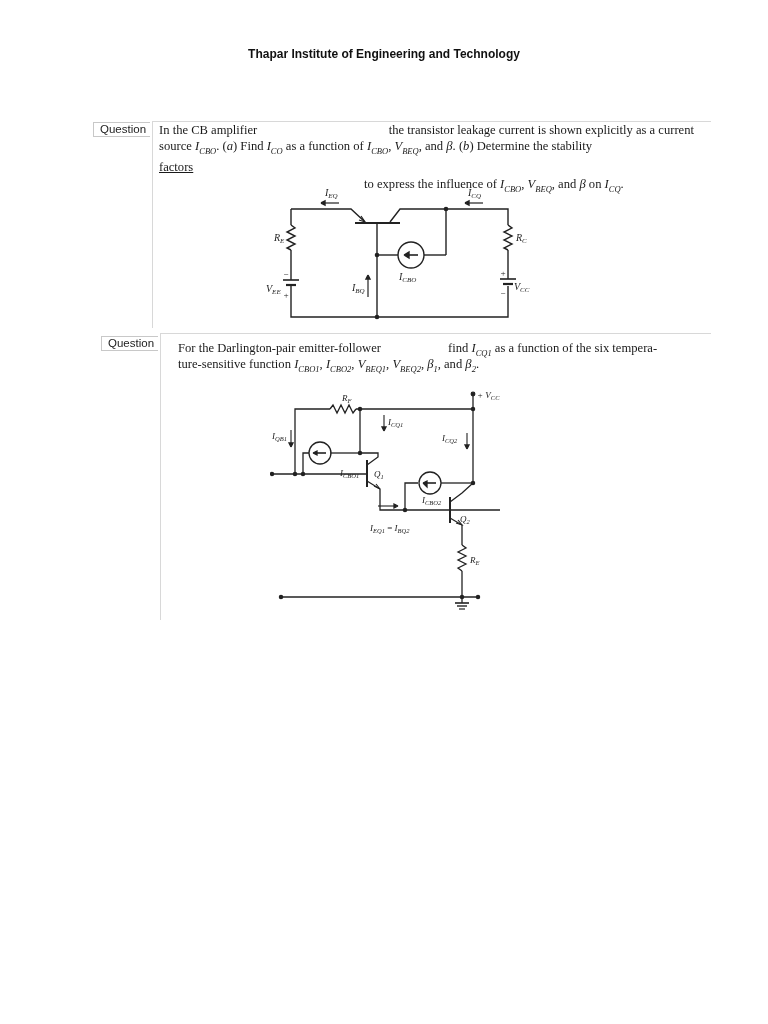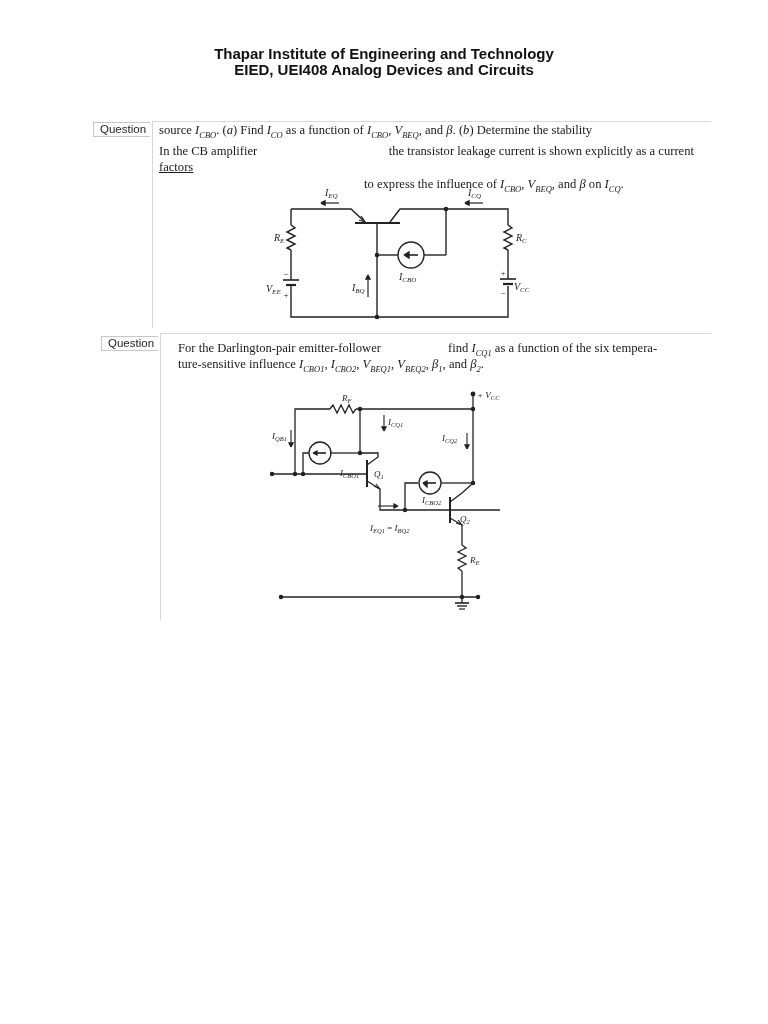--- a/index.html
+++ b/index.html
@@ -1,42 +1,41 @@
 <!DOCTYPE html>
 <html><head>
 <meta charset="utf-8">
 <style>
   html, body { margin:0; padding:0; background:#ffffff; }
   body { width:768px; height:1024px; position:relative; overflow:hidden; font-family:"Liberation Serif", serif; color:#1a1a1a; }
-  .header { position:absolute; top:46px; left:0; width:768px; text-align:center; font-family:"Liberation Sans", sans-serif; font-weight:bold; font-size:15px; line-height:16px; color:#111; }
+  .header { position:absolute; top:46px; left:0; width:768px; text-align:center; font-family:"Liberation Sans", sans-serif; font-weight:bold; font-size:12px; line-height:16px; color:#111; }
   .q-label { position:absolute; font-family:"Liberation Sans", sans-serif; font-size:11.5px; color:#222; border:1px solid #c8c8c8; border-right:none; padding:0 4px 0 6px; line-height:13px; background:#fff; }
   .q-frame { position:absolute; border-left:1px solid #d8d8d8; border-top:1px solid #d8d8d8; }
   .q-text { position:absolute; font-size:12.6px; line-height:16px; color:#1a1a1a; }
   .q-text i { font-style:italic; }
   .q-text sub { font-size:8.5px; font-style:italic; }
   svg text { font-family:"Liberation Serif", serif; font-style:italic; fill:#222; }
 </style>
 </head>
 <body>
 
 <div class="header">
   <div>Thapar Institute of Engineering and Technology</div>
-  <div>EIED,   UEI408 Analog Devices and Circuits</div>
 </div>
 
 <div class="q-frame" style="left:152px; top:121px; width:558px; height:206px;"></div>
 <div class="q-label" style="left:93px; top:122px; background:transparent;">Question</div>
 
 <div class="q-text" style="left:159px; top:122px; width:535px;">
   <div style="display:flex; justify-content:space-between;">
-    <span><span>source </span><i>I</i><sub>CBO</sub><span>.   (</span><i>a</i><span>) Find </span><i>I</i><sub>CO</sub><span> as a function of </span><i>I</i><sub>CBO</sub><span>, </span><i>V</i><sub>BEQ</sub><span>, and </span><i>β</i><span>.   (</span><i>b</i><span>) Determine the stability</span></span>
+    <span>In the CB amplifier</span>
+    <span>the transistor leakage current is shown explicitly as a current</span>
   </div>
   <div style="display:flex; justify-content:space-between;">
-    <span>In the CB amplifier</span>
-    <span>the transistor leakage current is shown explicitly as a current</span>
+    <span><span>source </span><i>I</i><sub>CBO</sub><span>.   (</span><i>a</i><span>) Find </span><i>I</i><sub>CO</sub><span> as a function of </span><i>I</i><sub>CBO</sub><span>, </span><i>V</i><sub>BEQ</sub><span>, and </span><i>β</i><span>.   (</span><i>b</i><span>) Determine the stability</span></span>
   </div>
   <div style="position:relative;text-decoration:underline;">
     <span>factors</span>
     <span style="position:absolute; left:205px;margin-top:17px;"><span>to express the influence of </span><i>I</i><sub>CBO</sub><span>, </span><i>V</i><sub>BEQ</sub><span>, and </span><i>β</i><span> on </span><i>I</i><sub>CQ</sub><span>.</span></span>
   </div>
 </div>
 
 <svg style="position:absolute; left:255px; top:180px;" width="280" height="150" viewBox="0 0 280 150" stroke="#222" fill="none" stroke-width="1.4">
 
   <polyline points="36,29 36,45"></polyline>
@@ -95,21 +94,21 @@
 
 <div class="q-frame" style="left:160px; top:333px; width:550px; height:286px;"></div>
 <div class="q-label" style="left:101px; top:336px; background:transparent;">Question</div>
 
 <div class="q-text" style="left:166px; top:340px; width:510px;margin-left:12px;">
   <div style="position:relative;">
     <span>For the Darlington-pair emitter-follower</span>
     <span style="position:absolute; left:270px;"><span>find </span><i>I</i><sub>CQ1</sub><span> as a function of the six tempera-</span></span>
   </div>
   <div>
-    <span>ture-sensitive influence </span><i>I</i><sub>CBO1</sub><span>, </span><i>I</i><sub>CBO2</sub><span>, </span><i>V</i><sub>BEQ1</sub><span>, </span><i>V</i><sub>BEQ2</sub><span>, </span><i>β</i><sub>1</sub><span>, and </span><i>β</i><sub>2</sub><span>.</span>
+    <span>ture-sensitive function </span><i>I</i><sub>CBO1</sub><span>, </span><i>I</i><sub>CBO2</sub><span>, </span><i>V</i><sub>BEQ1</sub><span>, </span><i>V</i><sub>BEQ2</sub><span>, </span><i>β</i><sub>1</sub><span>, and </span><i>β</i><sub>2</sub><span>.</span>
   </div>
 </div>
 
 <svg style="position:absolute; left:270px; top:385px;" width="240" height="235" viewBox="0 0 240 235" stroke="#222" fill="none" stroke-width="1.3">
 
   <polyline points="25,89 25,24 60,24"></polyline>
   <polyline points="60,24 63,20 67,28 71,20 75,28 79,20 83,28 86,24"></polyline>
   <polyline points="86,24 203,24"></polyline>
   <circle cx="90" cy="24" r="1.6" fill="#222"></circle>
   <circle cx="203" cy="24" r="1.6" fill="#222"></circle>

